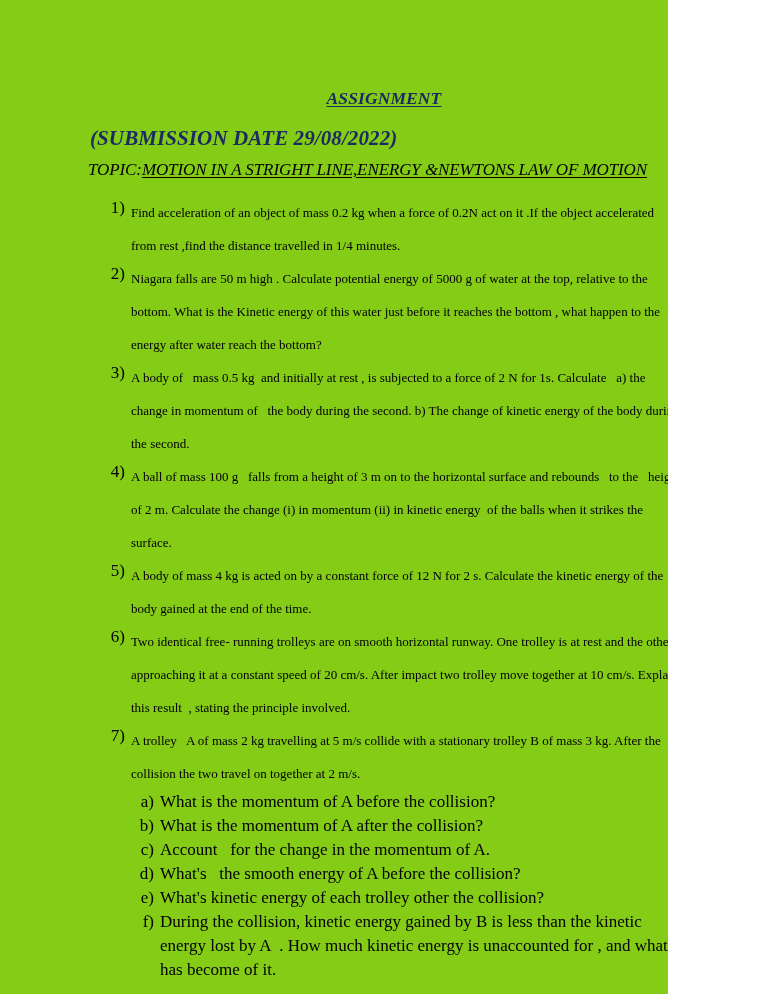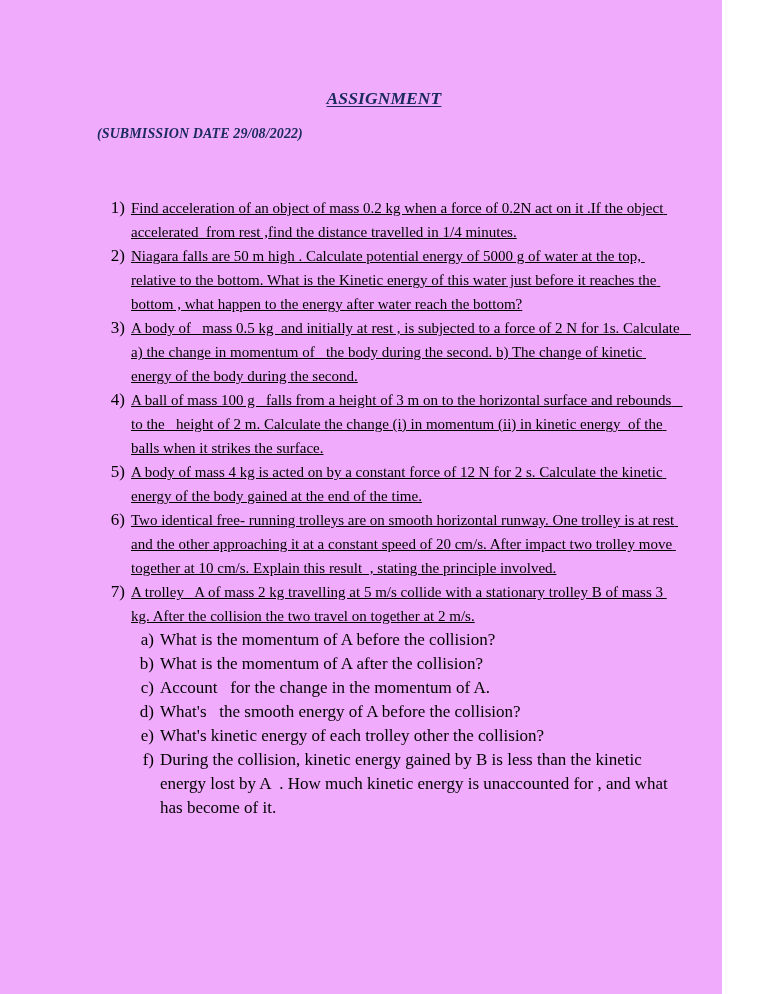--- a/index.html
+++ b/index.html
@@ -9,23 +9,23 @@
   }
   body {
     width: 768px;
     height: 994px;
     font-family: "Liberation Serif", "DejaVu Serif", serif;
     color: #000000;
     -webkit-font-smoothing: antialiased;
   }
   .page {
     position: relative;
-    width: 722px;
+    width: 668px;
     height: 994px;
-    background: #f0abfc;
+    background: #84cc16;
     overflow: hidden;
   }
 
   
   .doc-title {
     position: absolute;
     left: 0;
     top: 88px;
     width: 768px;
     text-align: center;
@@ -37,26 +37,25 @@
   }
   .doc-title .u {
     text-decoration: underline;
     text-underline-offset: 2px;
   }
 
   .submission-line {
     position: absolute;
     left: 90px;
     top: 126px;
-    font-size: 14px;
+    font-size: 21px;
     font-weight: bold;
     font-style: italic;
     color: #1b2a61;
     letter-spacing: 0.1px;
-    margin-left: 7px;
   }
 
   .topic-line {
     position: absolute;
     left: 88px;
     top: 160px;
     font-size: 17px;
     font-style: italic;
     color: #000000;
     white-space: nowrap;
@@ -88,24 +87,23 @@
     position: absolute;
     left: 0;
     top: 0;
     width: 22px;
     text-align: right;
     font-size: 17px;
     line-height: 24px;
   }
   .q-text {
     display: block;
-    font-size: 15px;
-    line-height: 24px;
+    font-size: 13px;
+    line-height: 33px;
     white-space: pre-wrap;
-    text-decoration: underline;
   }
 
   
   .sub-list {
     margin-top: 0;
     padding-left: 0;
   }
   .sub-item {
     position: relative;
     padding-left: 29px;
@@ -128,20 +126,21 @@
 </style>
 </head>
 <body>
 
 <div class="page">
 
   <div class="doc-title"><span class="u"> ASSIGNMENT</span></div>
 
   <div class="submission-line">(SUBMISSION DATE 29/08/2022)</div>
 
+  <div class="topic-line"><span class="topic-label">TOPIC:</span><span class="topic-value">MOTION IN A STRIGHT LINE,ENERGY &amp;NEWTONS LAW OF MOTION</span></div>
 
   <div class="q-list" id="question-list">
       <div class="q-item">
         <span class="q-marker">1)</span>
         <span class="q-text">Find acceleration of an object of mass 0.2 kg when a force of 0.2N act on it .If the object accelerated  from rest ,find the distance travelled in 1/4 minutes.</span>
       </div>
       <div class="q-item">
         <span class="q-marker">2)</span>
         <span class="q-text">Niagara falls are 50 m high . Calculate potential energy of 5000 g of water at the top, relative to the bottom. What is the Kinetic energy of this water just before it reaches the bottom , what happen to the energy after water reach the bottom?</span>
       </div>

